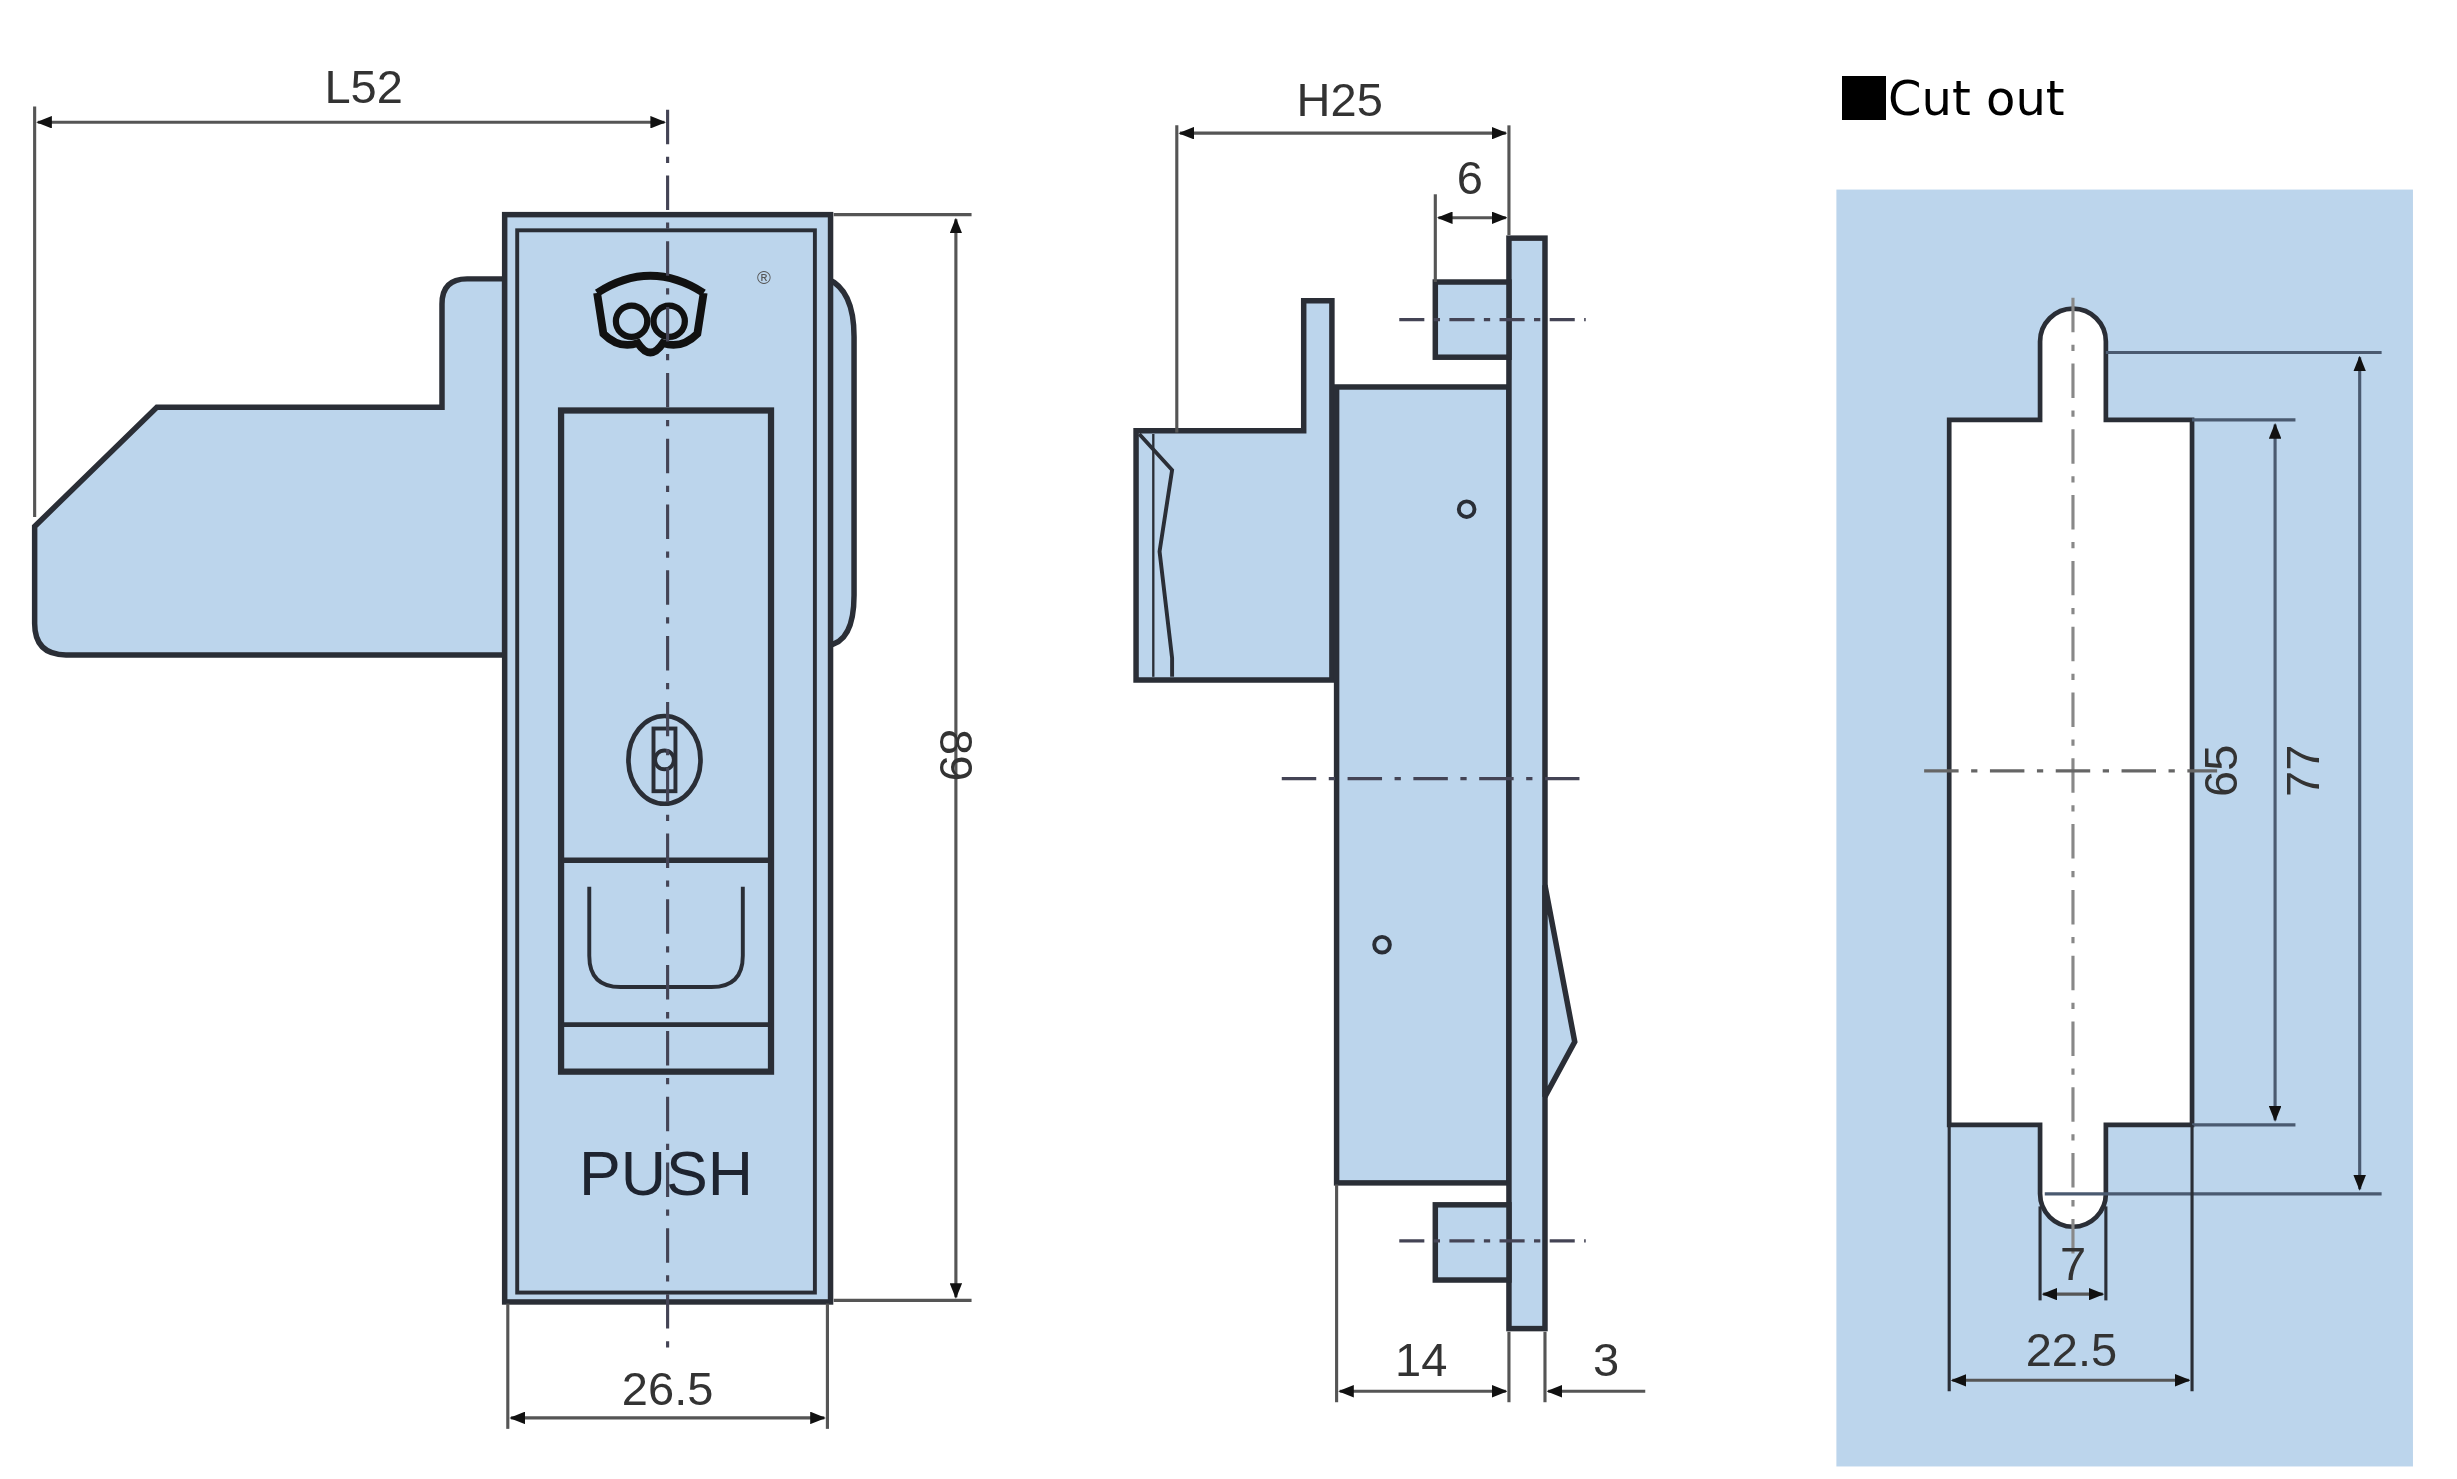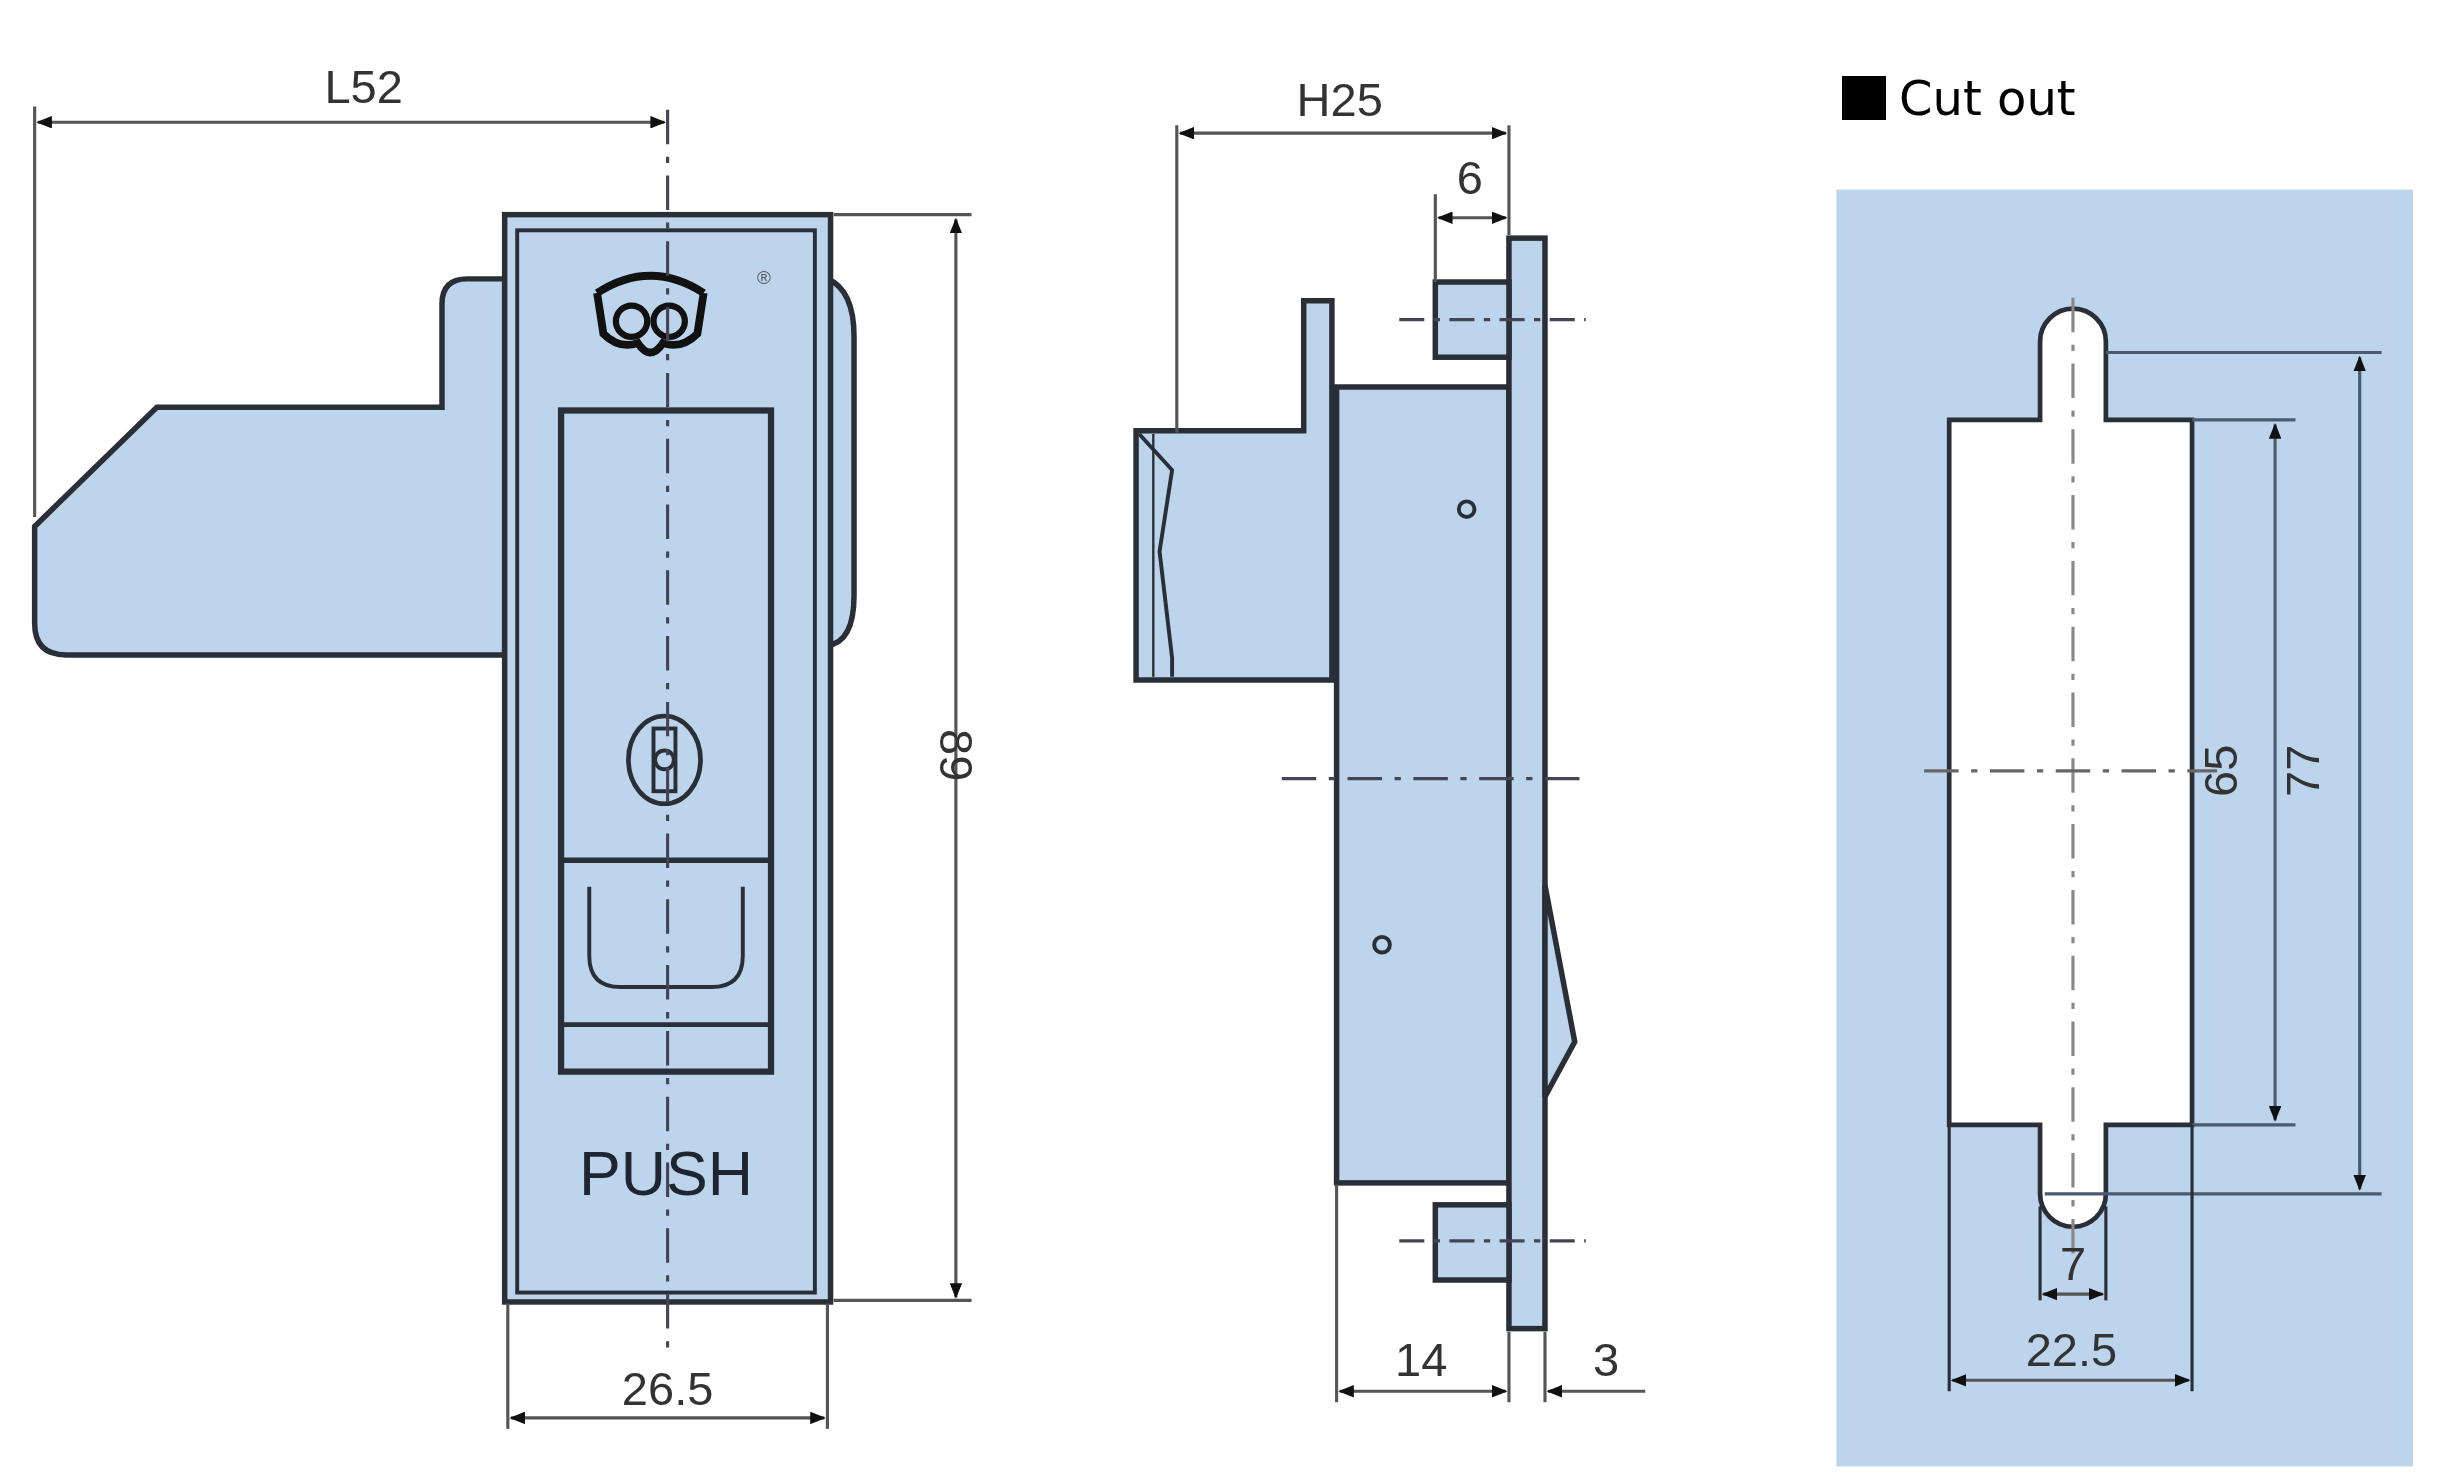--- a/index.html
+++ b/index.html
@@ -3,21 +3,21 @@
 <meta charset="utf-8">
 <style>
   html,body{margin:0;padding:0;background:#fff;}
   body{width:2457px;height:1479px;overflow:hidden;position:relative;font-family:"Liberation Sans",sans-serif;}
   svg{position:absolute;left:0;top:0;}
   .dim{font-family:"Liberation Sans",sans-serif;font-size:30px;fill:#333;}
   .part{fill:#bcd5ec;stroke:#2a2e36;stroke-width:3.5;}
   .thin{fill:none;stroke:#2a2e36;stroke-width:2.5;}
   .dl{stroke:#555;stroke-width:2;fill:none;}
   .cl{stroke:#445;stroke-width:2;fill:none;stroke-dasharray:22 8 4 8;}
-  .title{position:absolute;left:1842px;top:70px;display:flex;align-items:center;gap:13px;font-family:"DejaVu Sans",sans-serif;font-size:48px;color:#000;}
+  .title{position:absolute;left:1842px;top:70px;display:flex;align-items:center;gap:2px;font-family:"DejaVu Sans",sans-serif;font-size:48px;color:#000;}
   .title .sq{width:44px;height:44px;background:#000;display:inline-block;}
 </style>
 </head>
 <body>
 
 <div class="title">
   <span class="sq"></span>
   <span>Cut out</span>
 </div>
 

